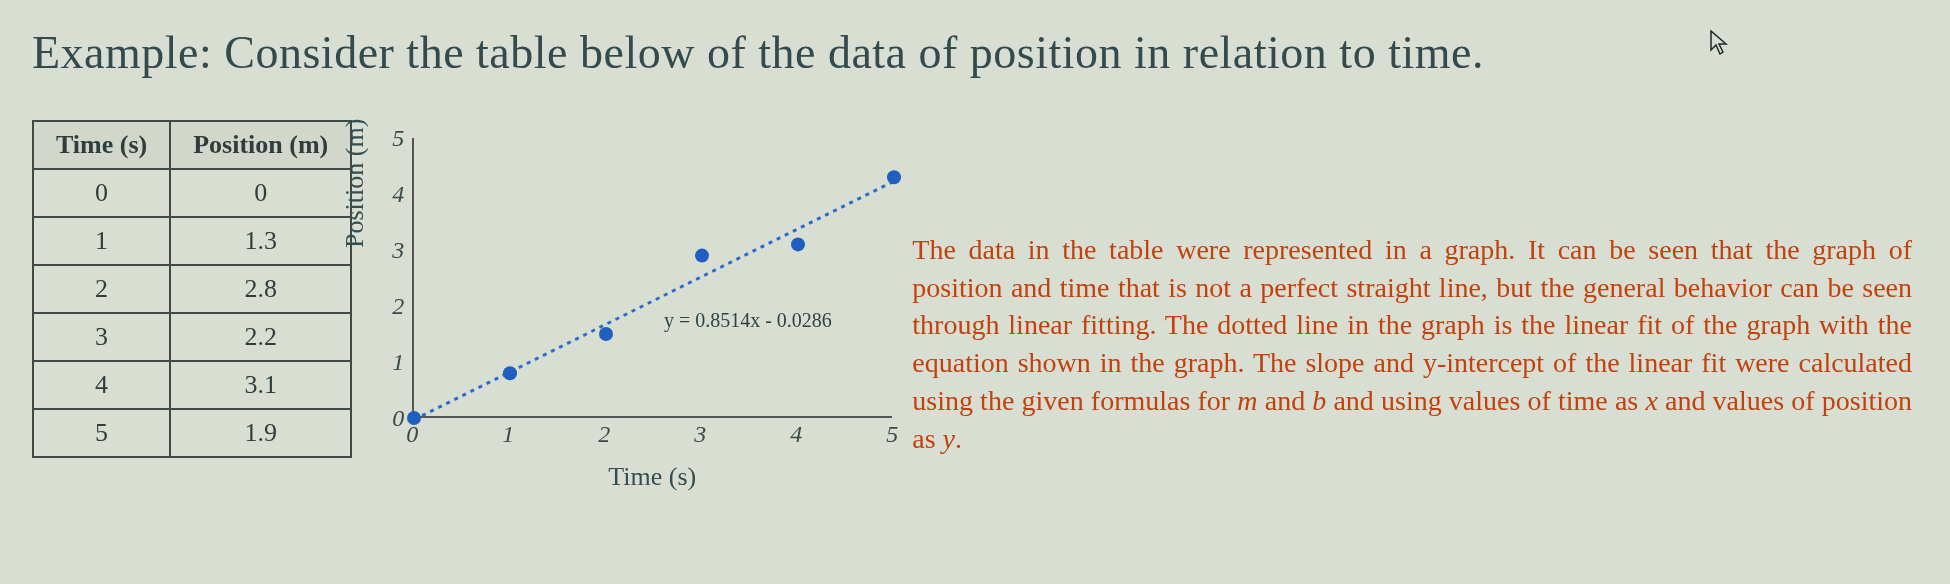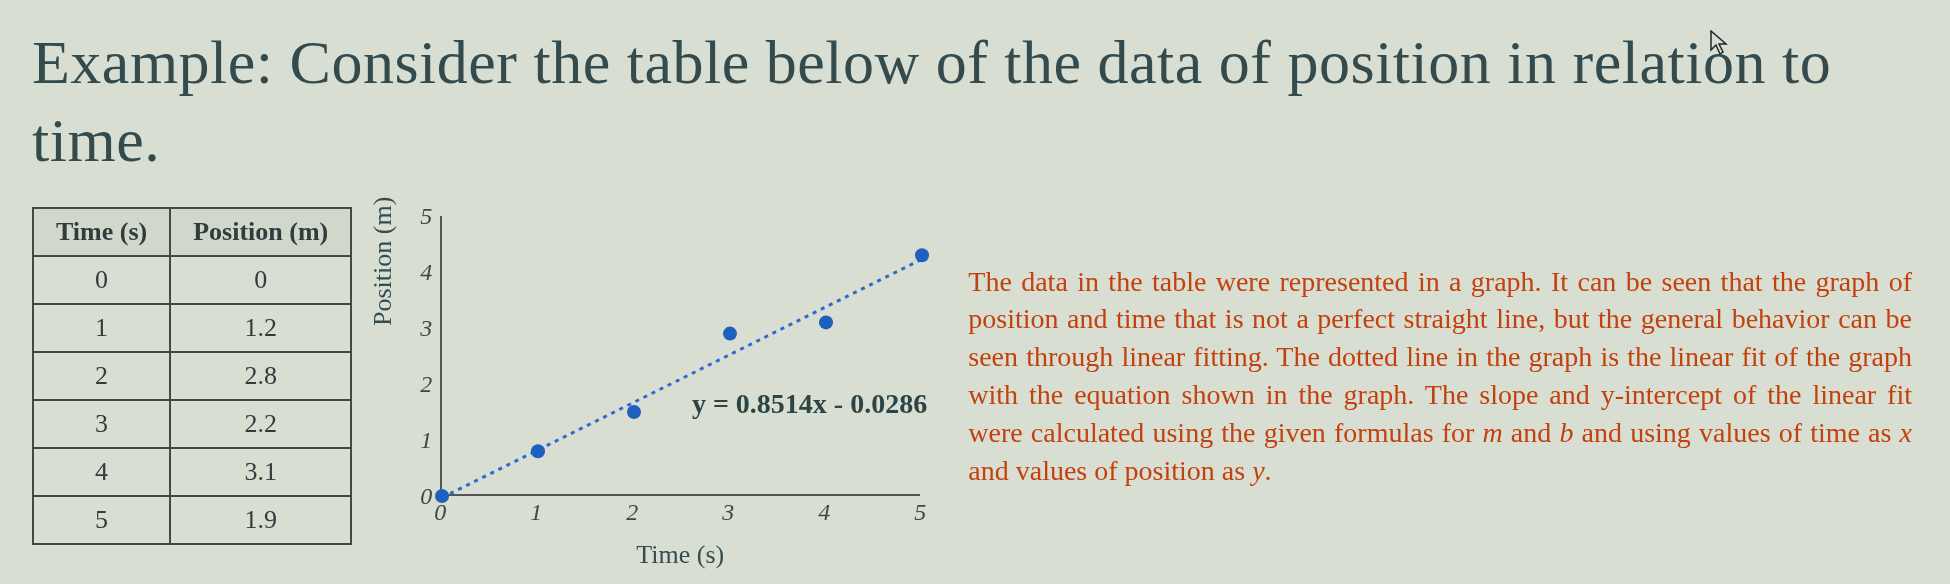--- a/index.html
+++ b/index.html
@@ -7,31 +7,30 @@
     margin: 0;
     padding: 24px 32px;
     width: 1950px;
     height: 584px;
     background: #d9ded3;
     font-family: Georgia, 'Times New Roman', serif;
     color: #2b3a3a;
     position: relative;
   }
   .heading {
-    font-size: 62px;
+    font-size: 46px;
     line-height: 1.25;
     font-weight: 400;
     color: #344b4e;
-    margin-bottom: 28px;
+    margin-bottom: 38px;
     letter-spacing: 0.5px;
   }
   .content-row {
     display: flex;
-    align-items: center;
-    gap: 28px;
+    align-items: flex-end;
   }
   
   .data-table {
     border-collapse: collapse;
     font-size: 26px;
     color: #2f3d3d;
   }
   .data-table th, .data-table td {
     border: 2px solid #404a44;
     padding: 8px 22px;
@@ -112,24 +111,23 @@
   svg.chart-svg {
     position: absolute;
     left: 0;
     top: 0;
     width: 480px;
     height: 280px;
     overflow: visible;
   }
   .eq-label {
     position: absolute;
-    font-size: 28px;
+    font-size: 20px;
     color: #2d4446;
     white-space: nowrap;
-    font-weight: bold;
   }
   
   .para {
     flex: 1;
     font-size: 28px;
     line-height: 1.35;
     color: #c2410c;
     text-align: justify;
     text-justify: inter-word;
     padding-right: 6px;
@@ -158,21 +156,21 @@
         <th>Position (m)</th>
       </tr>
     </thead>
     <tbody>
       <tr>
           <td>0</td>
           <td>0</td>
         </tr>
       <tr>
           <td>1</td>
-          <td>1.2</td>
+          <td>1.3</td>
         </tr>
       <tr>
           <td>2</td>
           <td>2.8</td>
         </tr>
       <tr>
           <td>3</td>
           <td>2.2</td>
         </tr>
       <tr>

